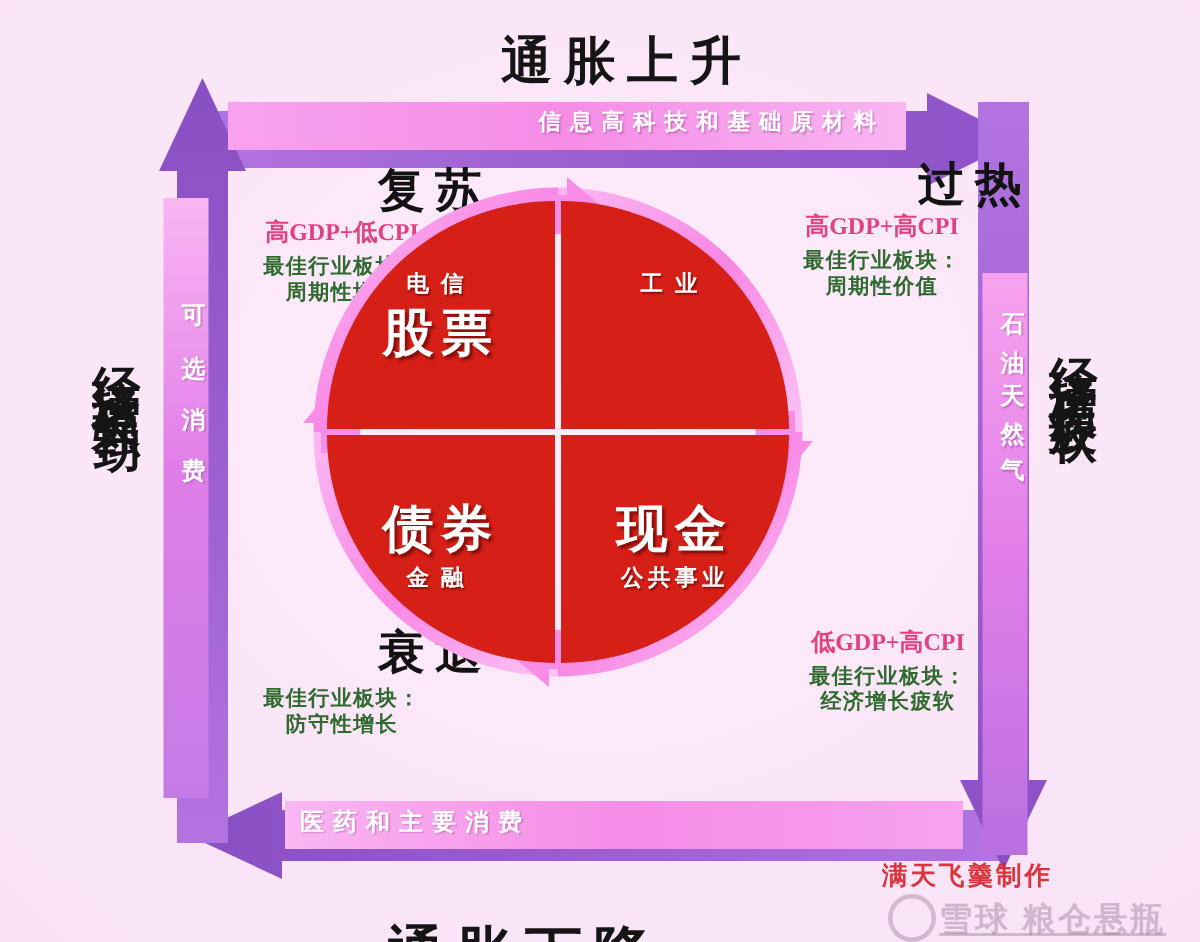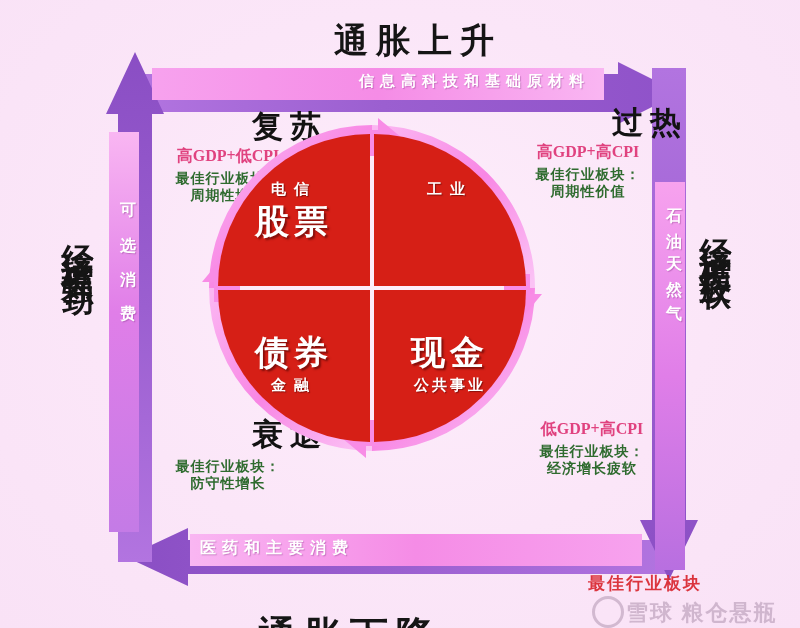--- a/index.html
+++ b/index.html
@@ -134,20 +134,21 @@
     opacity: .9;
     white-space: nowrap;
   }
   .wm-gray {
     position: absolute;
     color: rgba(150,120,150,.42);
     font-weight: bold;
     font-size: 22px;
     letter-spacing: 2px;
     white-space: nowrap;
+    text-decoration: underline;
   }
   .wm-logo {
     position: absolute;
     width: 26px; height: 26px;
     border: 3px solid rgba(150,120,150,.40);
     border-radius: 50%;
   }
 </style>
 </head>
 <body>
@@ -294,18 +295,18 @@
       <div class="a-main">现金</div>
       <div class="a-sub" style="letter-spacing:3px;">公共事业</div>
     </div>
 
     <div class="asset" style="left:16px; top:212px;">
       <div class="a-main">债券</div>
       <div class="a-sub">金融</div>
     </div>
   </div>
 
-  <div class="wm-red" style="left:588px; top:572px;">最佳行业板块</div>
+  <div class="wm-red" style="left:588px; top:572px;">满天飞羹制作</div>
 
   <div class="wm-logo" style="left:592px; top:596px;"></div>
   <div class="wm-gray" style="left:626px; top:598px;">雪球 粮仓悬瓶</div>
 
 </div>
 
 </body></html>

